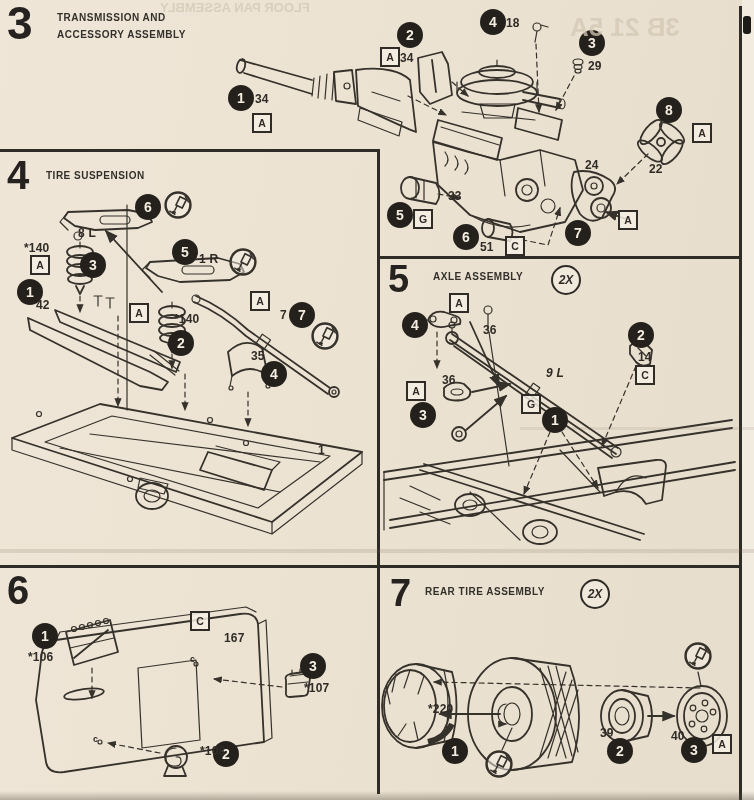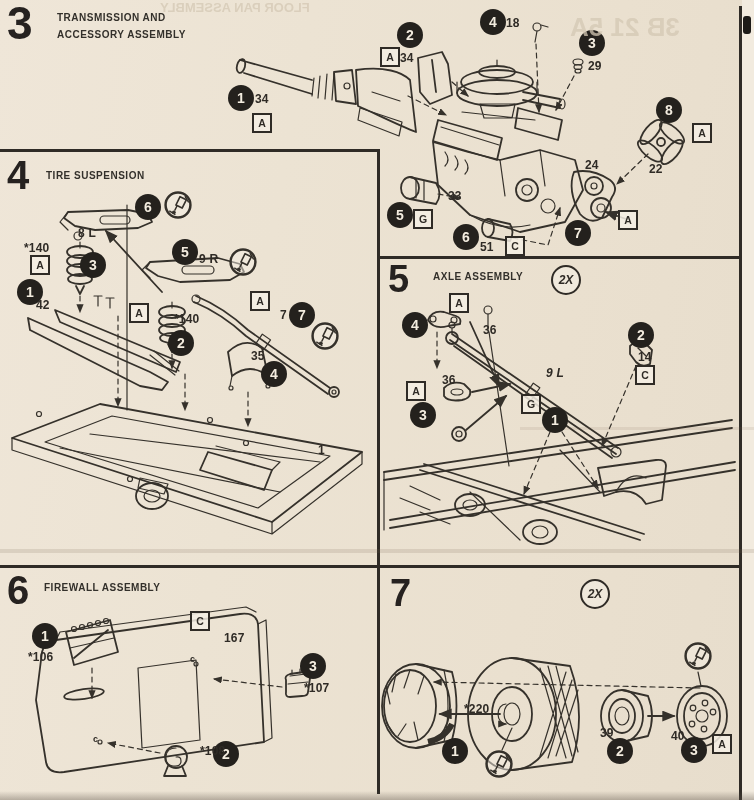--- a/index.html
+++ b/index.html
@@ -308,22 +308,22 @@
   <div id="annotations" class="abs" style="left:0;top:0;width:754px;height:800px;">
       <div class="step-number" style="left: 7px; top: 4px; font-size: 46px;">3</div>
       <div class="step-title" style="left: 57px; top: 9px;">TRANSMISSION AND
 ACCESSORY ASSEMBLY</div>
       <div class="step-number" style="left: 7px; top: 158px; font-size: 40px;">4</div>
       <div class="step-title" style="left: 46px; top: 167px;">TIRE  SUSPENSION</div>
       <div class="step-number" style="left: 388px; top: 263px; font-size: 38px;">5</div>
       <div class="step-title" style="left: 433px; top: 268px;">AXLE ASSEMBLY</div>
       <div class="mult" style="left: 566px; top: 280px;">2X</div>
       <div class="step-number" style="left: 7px; top: 573px; font-size: 40px;">6</div>
-      <div class="step-title" style="left: 44px; top: 579px;">FIREWALL  ASSEMBLY</div>
       <div class="step-number" style="left: 390px; top: 577px; font-size: 38px;">7</div>
+      <div class="step-title" style="left: 425px; top: 583px;">REAR TIRE ASSEMBLY</div>
       <div class="mult" style="left: 595px; top: 594px;">2X</div>
       <div class="callout" style="left: 241px; top: 98px; background: rgb(36, 33, 29); color: rgb(243, 236, 223);">1</div>
       <div class="callout" style="left: 410px; top: 35px; background: rgb(36, 33, 29); color: rgb(243, 236, 223);">2</div>
       <div class="callout" style="left: 493px; top: 22px; background: rgb(36, 33, 29); color: rgb(243, 236, 223);">4</div>
       <div class="callout" style="left: 592px; top: 43px; background: rgb(36, 33, 29); color: rgb(243, 236, 223);">3</div>
       <div class="callout" style="left: 669px; top: 110px; background: rgb(36, 33, 29); color: rgb(243, 236, 223);">8</div>
       <div class="callout" style="left: 400px; top: 215px; background: rgb(36, 33, 29); color: rgb(243, 236, 223);">5</div>
       <div class="callout" style="left: 466px; top: 237px; background: rgb(36, 33, 29); color: rgb(243, 236, 223);">6</div>
       <div class="callout" style="left: 578px; top: 233px; background: rgb(36, 33, 29); color: rgb(243, 236, 223);">7</div>
       <div class="callout" style="left: 148px; top: 207px; background: rgb(36, 33, 29); color: rgb(243, 236, 223);">6</div>
@@ -345,36 +345,36 @@
       <div class="callout" style="left: 694px; top: 750px; background: rgb(36, 33, 29); color: rgb(243, 236, 223);">3</div>
       <div class="part-label" style="left: 255px; top: 92px;">34</div>
       <div class="part-label" style="left: 400px; top: 51px;">34</div>
       <div class="part-label" style="left: 506px; top: 16px;">18</div>
       <div class="part-label" style="left: 588px; top: 59px;">29</div>
       <div class="part-label" style="left: 649px; top: 162px;">22</div>
       <div class="part-label" style="left: 585px; top: 158px;">24</div>
       <div class="part-label" style="left: 448px; top: 189px;">33</div>
       <div class="part-label" style="left: 480px; top: 240px;">51</div>
       <div class="part-label" style="left: 78px; top: 226px;">8 L</div>
-      <div class="part-label" style="left: 199px; top: 252px;">9 R</div>
+      <div class="part-label" style="left: 199px; top: 252px;">1 R</div>
       <div class="part-label" style="left: 24px; top: 241px;">*140</div>
       <div class="part-label" style="left: 174px; top: 312px;">*140</div>
       <div class="part-label" style="left: 36px; top: 298px;">42</div>
       <div class="part-label" style="left: 280px; top: 308px;">7</div>
       <div class="part-label" style="left: 251px; top: 349px;">35</div>
       <div class="part-label" style="left: 318px; top: 443px;">1</div>
       <div class="part-label" style="left: 483px; top: 323px;">36</div>
       <div class="part-label" style="left: 442px; top: 373px;">36</div>
       <div class="part-label" style="left: 638px; top: 350px;">14</div>
       <div class="part-label" style="left: 546px; top: 366px; font-style: italic;">9 L</div>
       <div class="part-label" style="left: 28px; top: 650px;">*106</div>
       <div class="part-label" style="left: 224px; top: 631px;">167</div>
       <div class="part-label" style="left: 304px; top: 681px;">*107</div>
       <div class="part-label" style="left: 168px; top: 744px; margin-left: 32px;">*108</div>
-      <div class="part-label" style="left: 428px; top: 702px; margin-left: 36px;">*220</div>
+      <div class="part-label" style="left: 428px; top: 702px;">*220</div>
       <div class="part-label" style="left: 600px; top: 726px;">39</div>
       <div class="part-label" style="left: 671px; top: 729px;">40</div>
       <div class="part-label small" style="left: 190px; top: 654px;">c</div>
       <div class="part-label small" style="left: 93px; top: 734px;">c</div>
       <div class="plate" style="left: 262px; top: 123px;">A</div>
       <div class="plate" style="left: 390px; top: 57px;">A</div>
       <div class="plate" style="left: 702px; top: 133px;">A</div>
       <div class="plate" style="left: 423px; top: 219px;">G</div>
       <div class="plate" style="left: 515px; top: 246px;">C</div>
       <div class="plate" style="left: 628px; top: 220px;">A</div>

